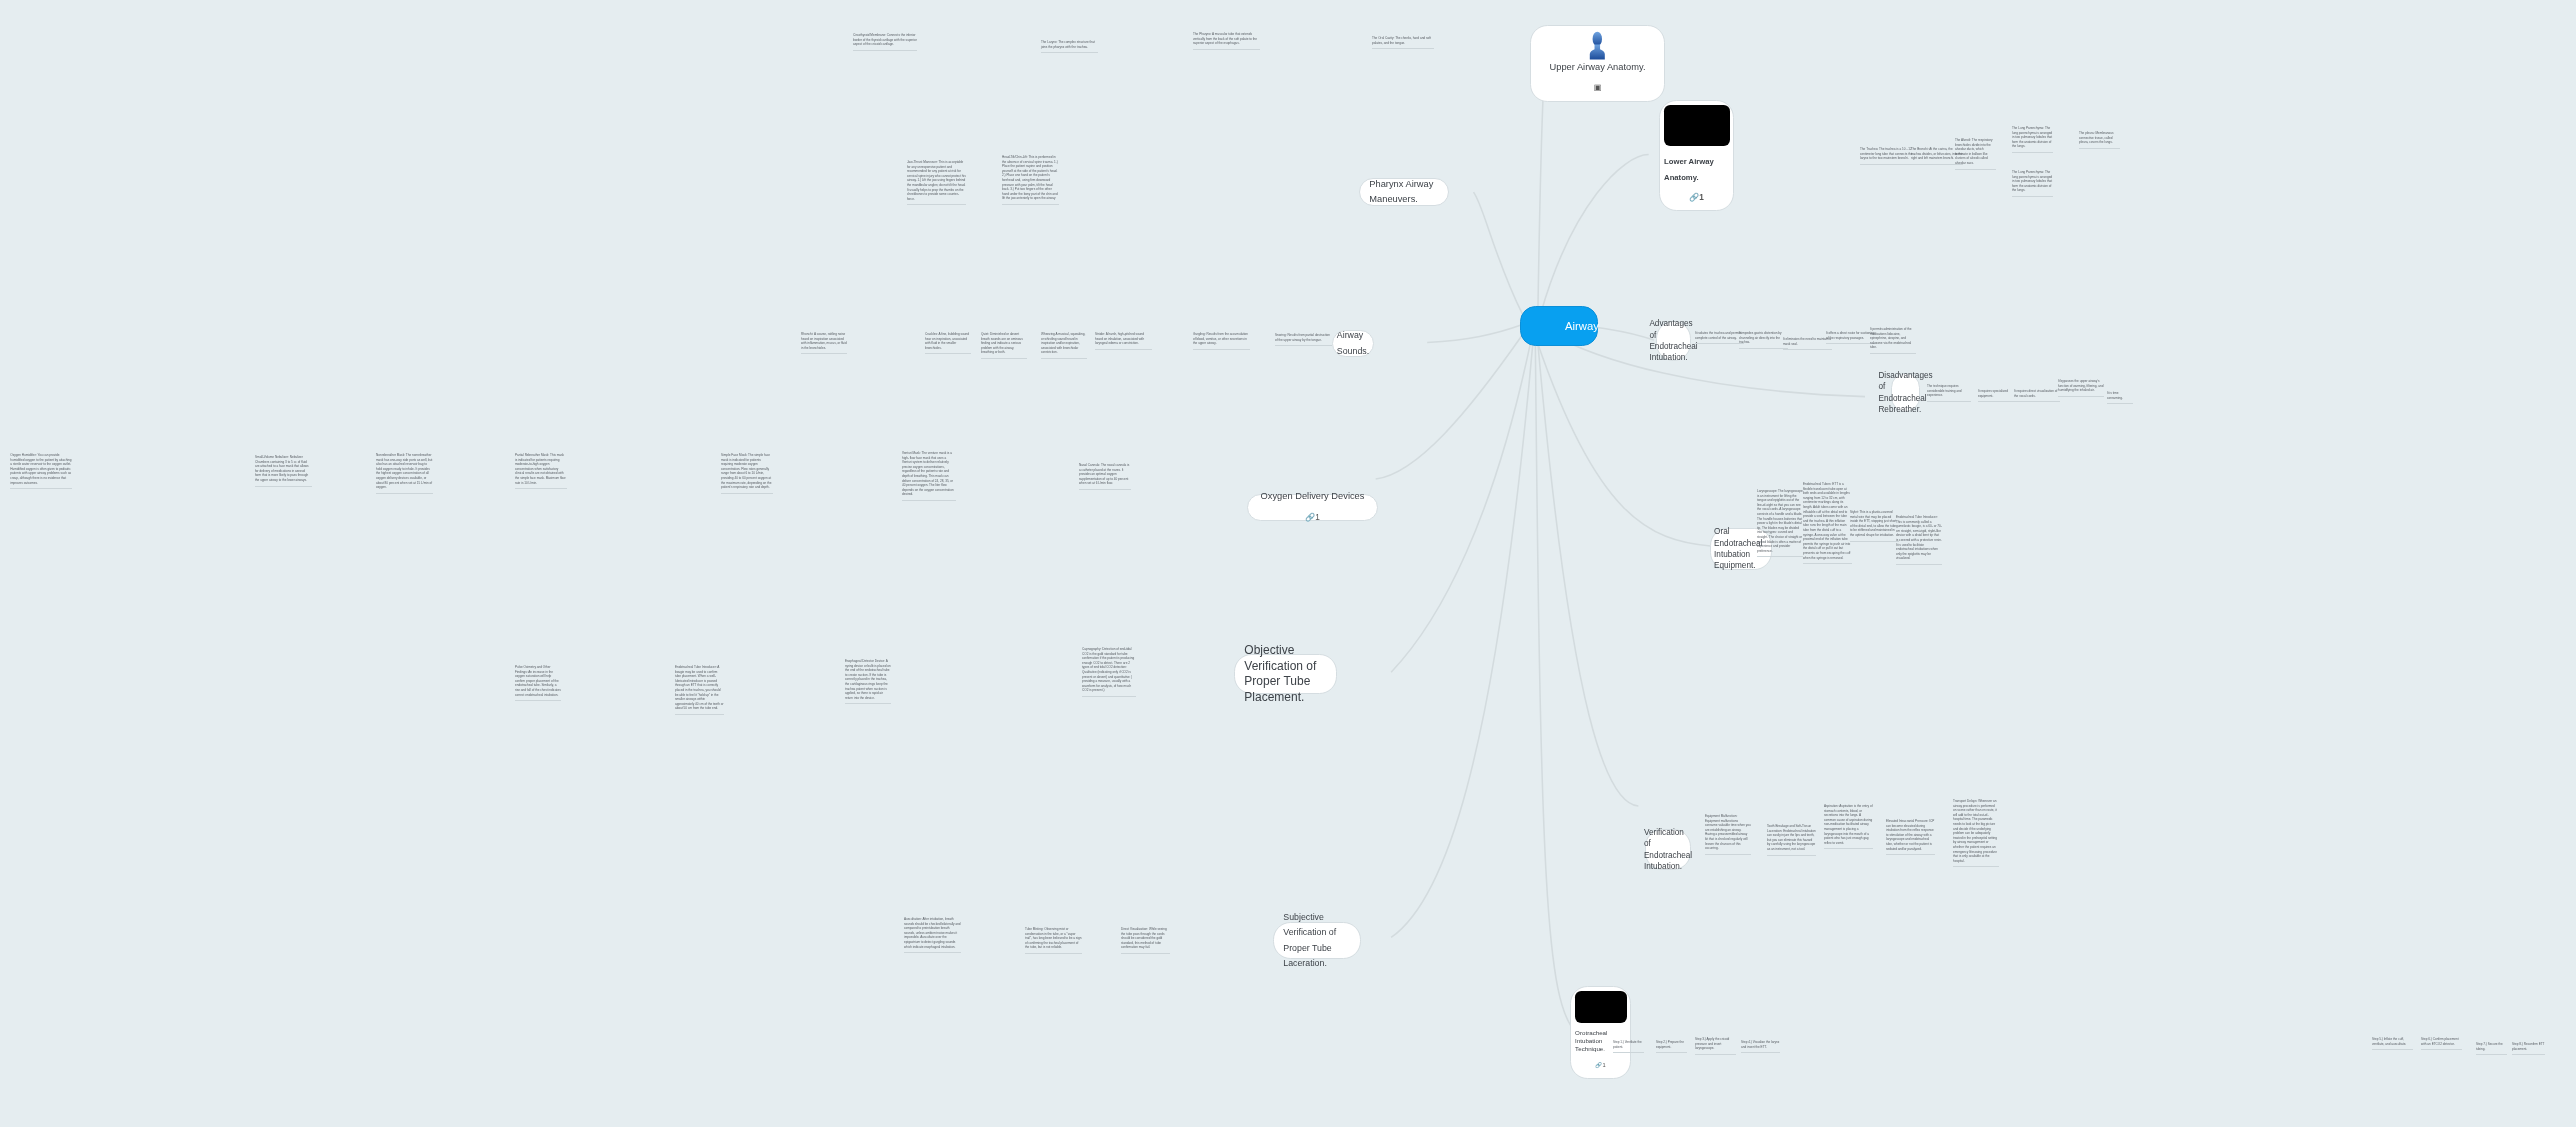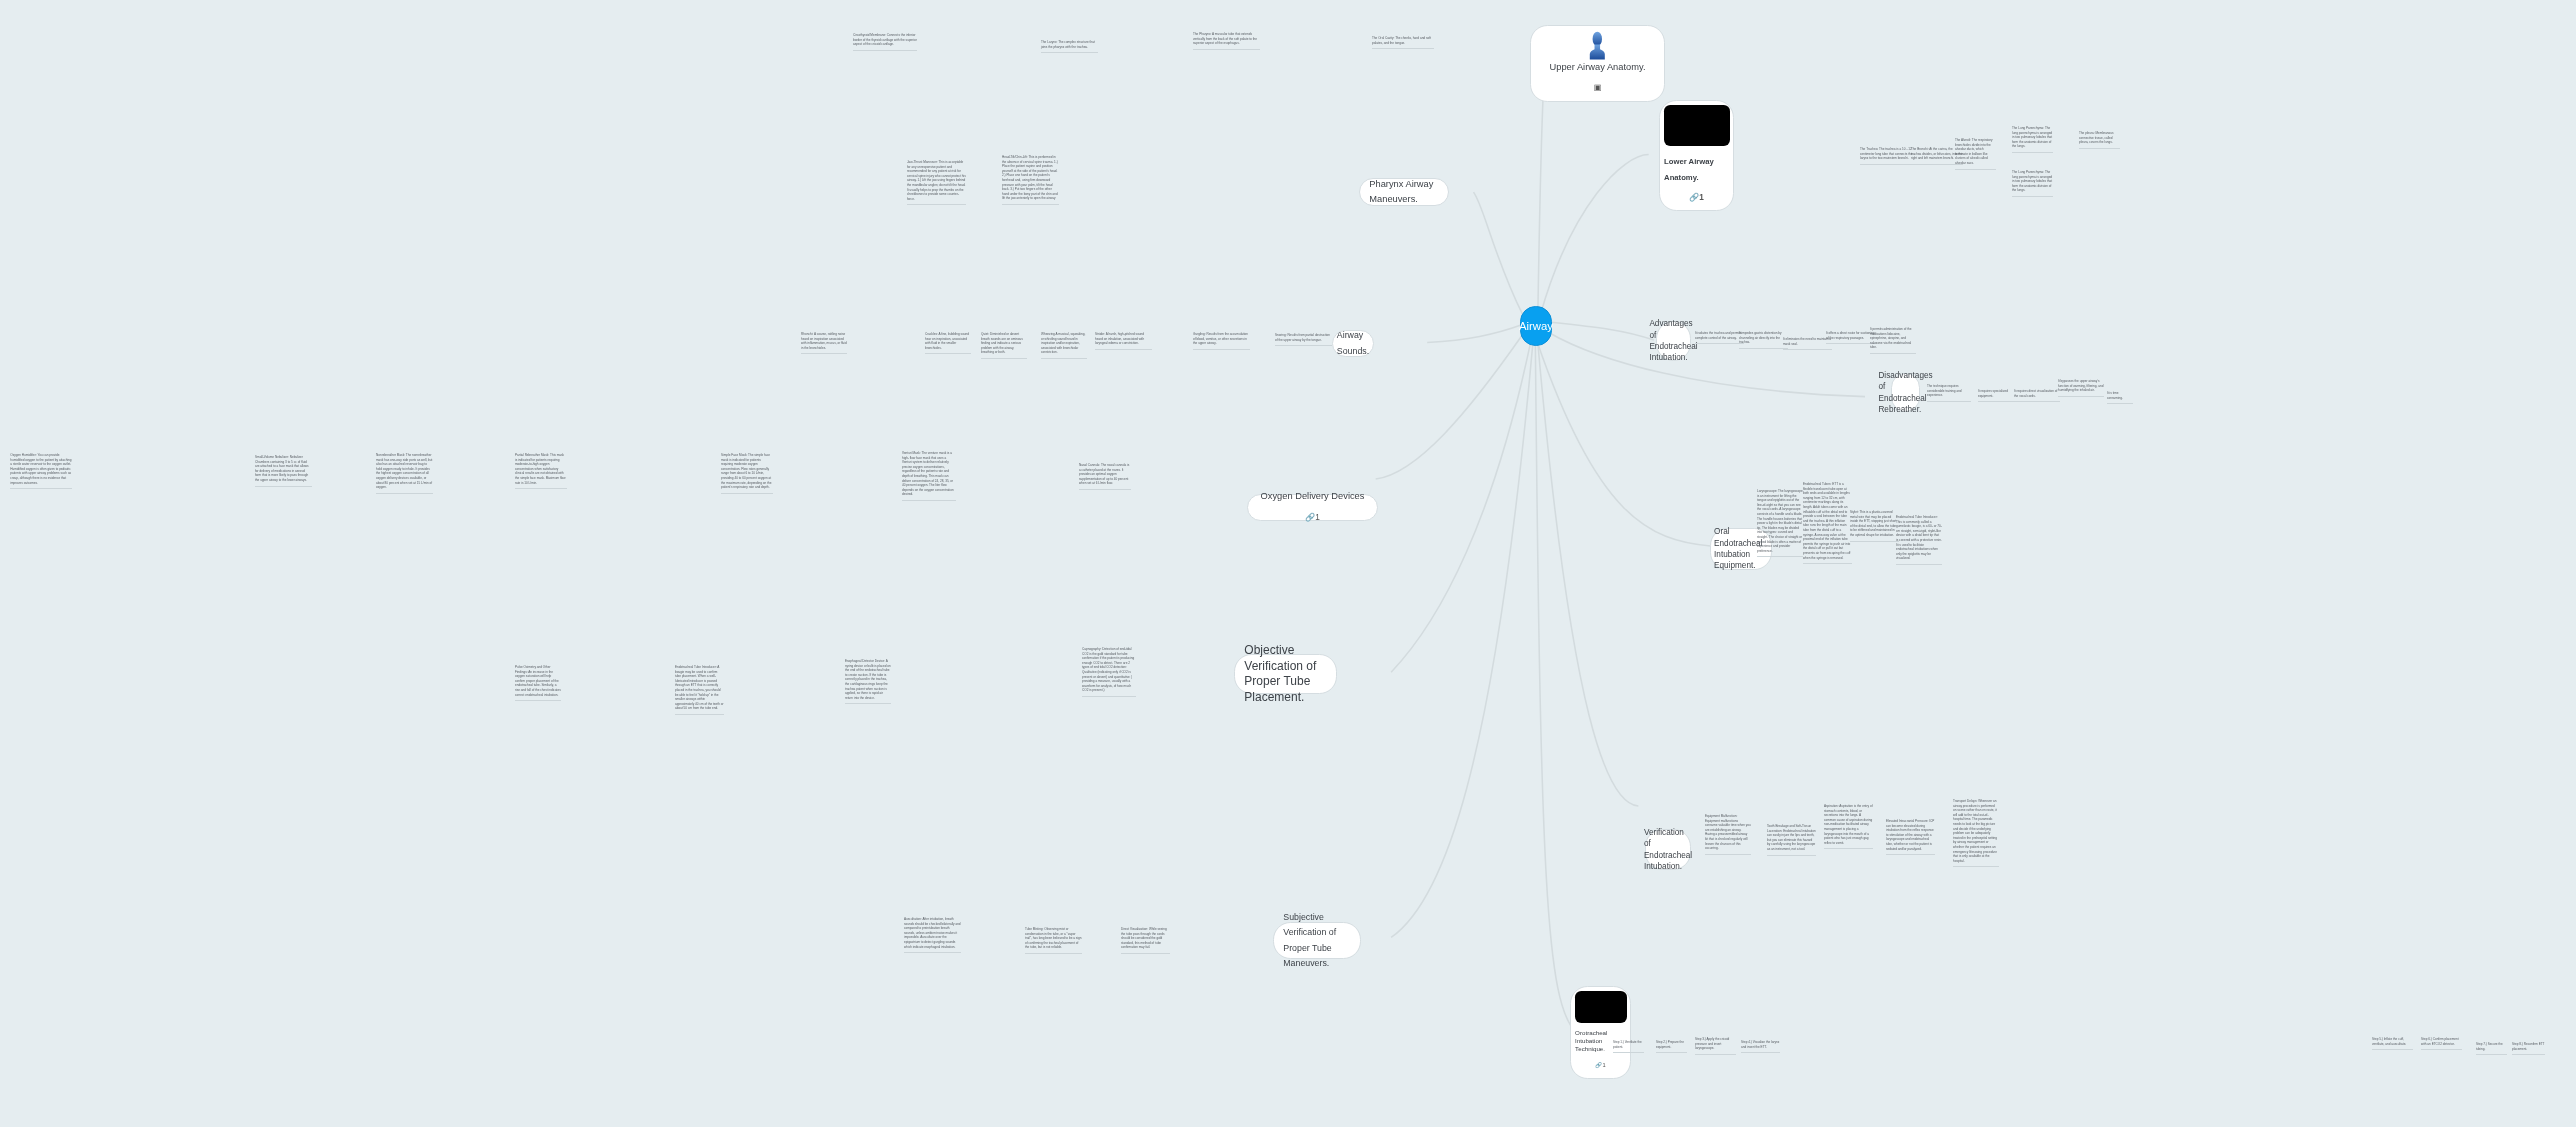--- a/index.html
+++ b/index.html
@@ -7,21 +7,21 @@
     width:3815px; height:1127px; position:relative; overflow:hidden;
     background:#e5edf0;
     font-family:"Liberation Sans", sans-serif;
     color:#4a4f55;
   }
   svg.links { position:absolute; left:0; top:0; width:3815px; height:1127px; pointer-events:none; }
   .central {
     position:absolute; left:1520px; top:306px; width:30px; height:38px;
     border-radius:15.5px; background:#08a0f0; color:#fff;
     display:flex; align-items:center; justify-content:center;
-    font-size:11.3px; border:1.5px solid #0c8fd8;
+    font-size:11.3px; border:1.5px solid #0c8fd8;padding-left:46px;
   }
   .topic {
     position:absolute; background:#fff; border:1.5px solid #d5dde1; border-radius:17.5px;
     color:#3d4248; font-size:11.3px; line-height:15.5px;
     display:flex; flex-direction:column; align-items:center; justify-content:center;
     padding:5.2px 9.3px; box-sizing:border-box; text-align:left;
   }
   .topic .row { display:flex; align-items:center; gap:5.2px;flex-direction:column; }
   .topic .badge { font-size:8.2px; color:#555; white-space:nowrap; }
   .img-black { background:#000; border-radius:6.2px; }
@@ -100,21 +100,21 @@
 <div class="topic" style="left:1710px;top:528px;width:62px;height:42px;font-size:8.2px;padding:3.1px;line-height:11.3px;">
     <span>Oral Endotracheal Intubation Equipment.</span>
   </div>
 <div class="topic" style="left:1234px;top:654px;width:103px;height:40px;font-size:12px;">
     <span>Objective Verification of Proper Tube Placement.</span>
   </div>
 <div class="topic" style="left:1645px;top:829px;width:46px;height:41px;font-size:8.2px;padding:3.1px;line-height:11.3px;">
     <span>Verification of Endotracheal Intubation.</span>
   </div>
 <div class="topic" style="left:1273px;top:922px;width:88px;height:37px;font-size:8.8px;">
-    <span>Subjective Verification of Proper Tube Maneuvers.</span>
+    <span>Subjective Verification of Proper Tube Laceration.</span>
   </div>
 <div class="topic" style="left:1570px;top:986px;width:61px;height:93px;padding:4.1px;">
   <div class="img-black" style="width:52px;height:67px;"></div>
   <div class="row" style="margin-top:5.2px;">
       <span style="font-size:6.2px;line-height:8.2px">Orotracheal Intubation Technique.</span>
       <span class="badge" style="font-size:5.7px">🔗<span>1</span></span>
     </div>
 </div>
 
 <div id="leaves">

